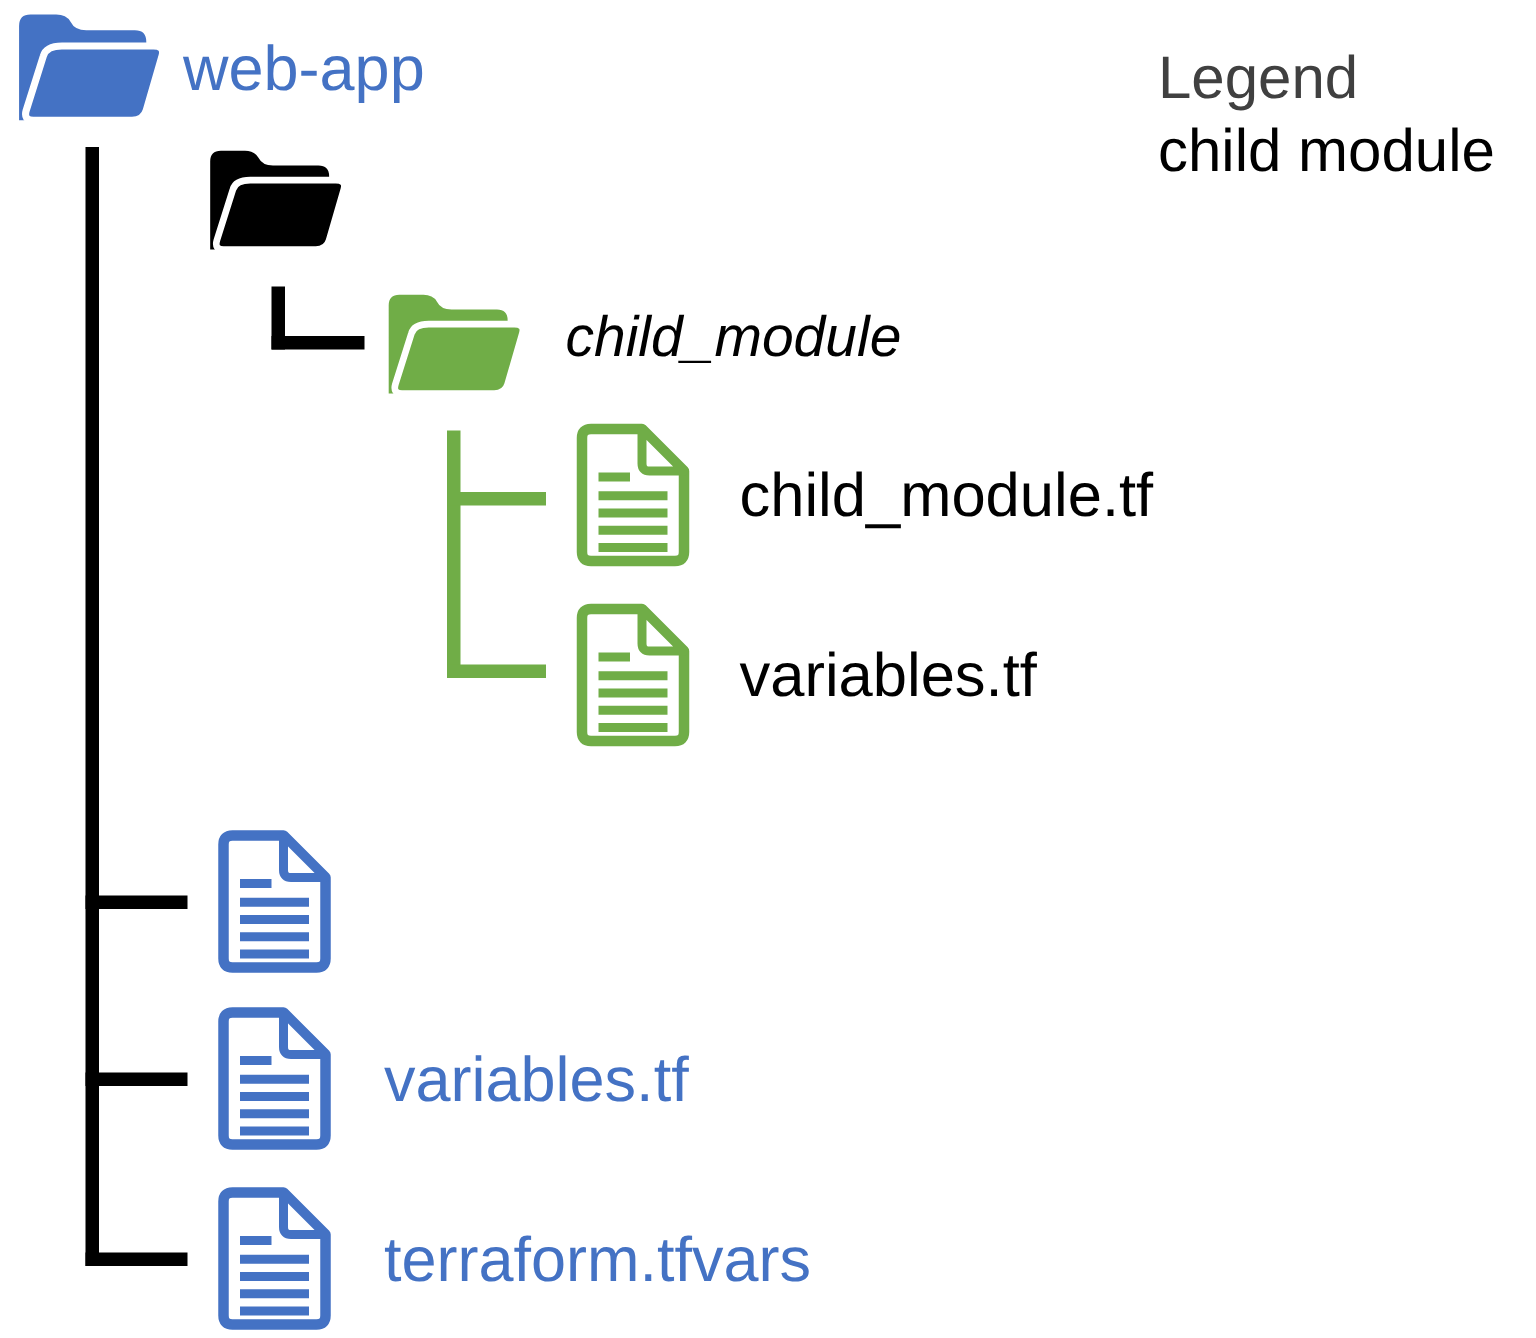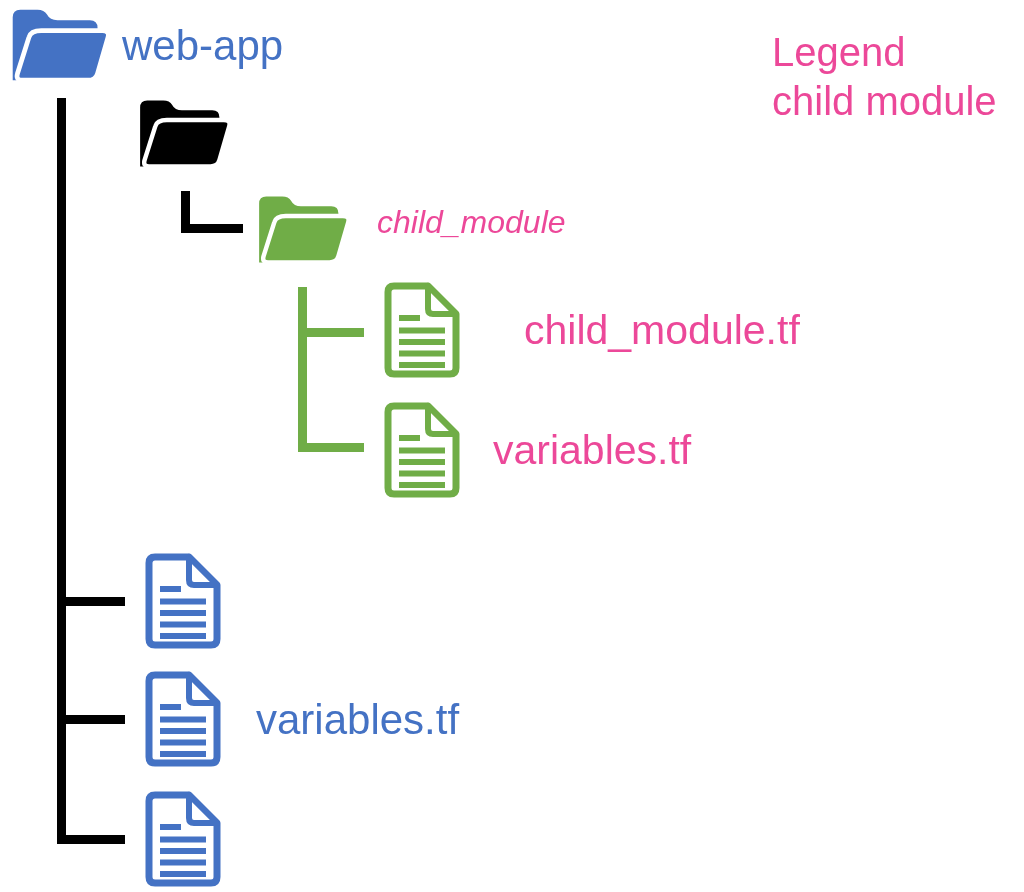--- a/index.html
+++ b/index.html
@@ -12,22 +12,22 @@
   }
   .abs{position:absolute;}
   .label{
     position:absolute;
     font-size:42px;
     line-height:1.05;
     white-space:nowrap;
     color:#000;
   }
   .c-root{color:#4472C4;}
-  .c-child{color:#ec4899;}
-  .c-plain{color:#ec4899;}
+  .c-child{color:#000000;}
+  .c-plain{color:#404040;}
   .italic{font-style:italic;}
   .line{position:absolute;background:#000000;}
   .line.green{background:#70AD47;}
   .legend{
     position:absolute;
     left:772px;top:28px;
     font-size:40px;line-height:49px;
     white-space:nowrap;
   }
   svg.icon{display:block;}
@@ -67,43 +67,44 @@
   </svg>
   <div class="label c-root" style="left:122px;top:24px;">web-app</div>
 
   <svg class="icon abs c-plain" style="left:133px;top:95px;color:#000000;" width="98" height="76">
     <use href="#sym-folder"></use>
   </svg>
 
   <svg class="icon abs c-child" style="left:252px;top:191px;color:#70AD47;" width="98" height="76">
     <use href="#sym-folder"></use>
   </svg>
-  <div class="label c-child italic" style="left:377px;top:206px;font-size:32px;">child_module</div>
+  <div class="label c-child italic" style="left:377px;top:206px;font-size:38px;">child_module</div>
 
   <svg class="icon abs c-child" style="left:382px;top:281px;color:#70AD47;" width="80" height="98">
     <use href="#sym-file"></use>
   </svg>
-  <div class="label c-child" style="left:493px;top:309px;font-size:41px;margin-left:31px;">child_module.tf</div>
+  <div class="label c-child" style="left:493px;top:309px;font-size:41px;">child_module.tf</div>
 
   <svg class="icon abs c-child" style="left:382px;top:401px;color:#70AD47;" width="80" height="98">
     <use href="#sym-file"></use>
   </svg>
   <div class="label c-child" style="left:493px;top:429px;font-size:41px;">variables.tf</div>
 
   <svg class="icon abs c-root" style="left:143px;top:552px;color:#4472C4;" width="80" height="98">
     <use href="#sym-file"></use>
   </svg>
 
   <svg class="icon abs c-root" style="left:143px;top:670px;color:#4472C4;" width="80" height="98">
     <use href="#sym-file"></use>
   </svg>
   <div class="label c-root" style="left:256px;top:698px;">variables.tf</div>
 
   <svg class="icon abs c-root" style="left:143px;top:790px;color:#4472C4;" width="80" height="98">
     <use href="#sym-file"></use>
   </svg>
+  <div class="label c-root" style="left:256px;top:818px;">terraform.tfvars</div>
 
   <div class="legend">
     <div class="c-plain">Legend</div>
     <div class="c-child">child module</div>
   </div>
 
 </div>
 
 </body></html>

